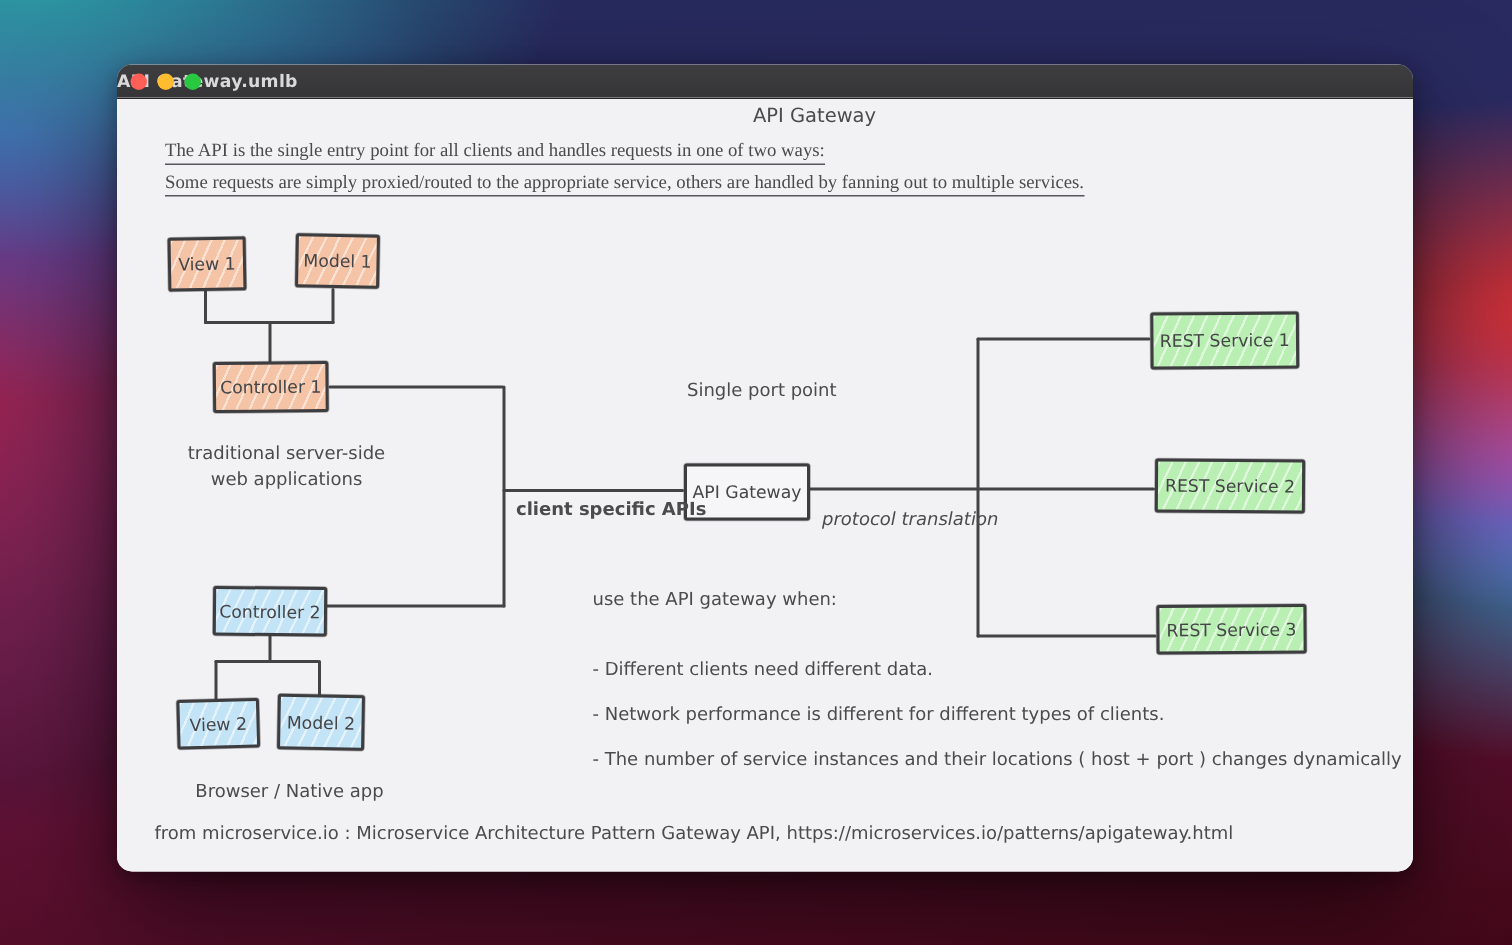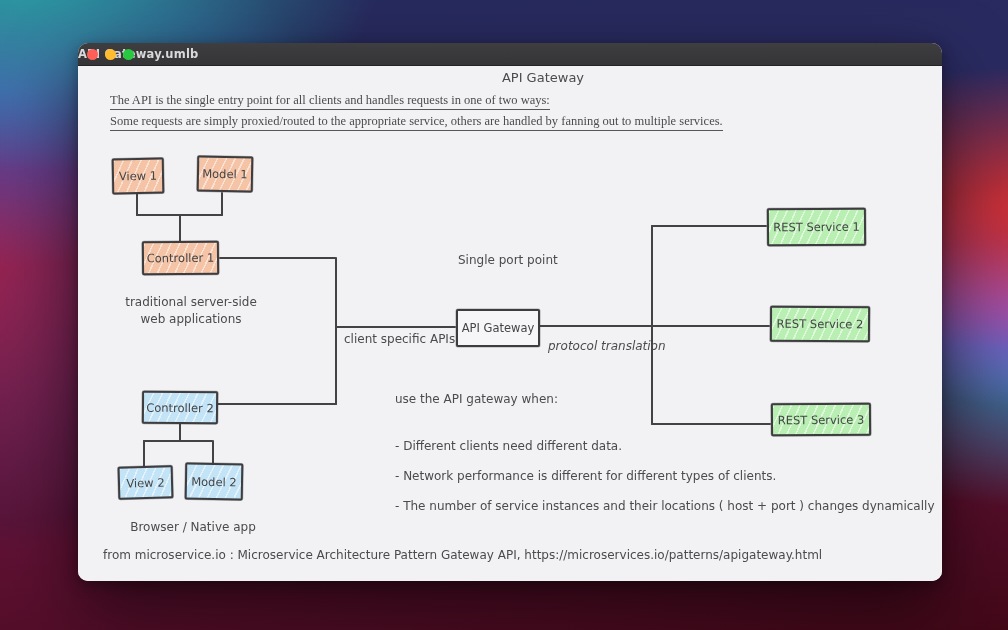--- a/index.html
+++ b/index.html
@@ -81,21 +81,21 @@
   .n-model2      { left: 107px; top: 420px; width: 58px;  height: 37px; transform: rotate(1deg); }
   .n-api         { left: 378px; top: 266px; width: 84px;  height: 38px; }
   .n-rest1       { left: 689px; top: 165px; width: 99px;  height: 38px; transform: rotate(-0.4deg); }
   .n-rest2       { left: 692px; top: 263px; width: 100px; height: 36px; transform: rotate(0.4deg); }
   .n-rest3       { left: 693px; top: 360px; width: 100px; height: 33px; transform: rotate(-0.4deg); }
 
   .lbl { position: absolute; font-size: 12px; white-space: nowrap; }
   .lbl-trad    { left: 38px;  top: 251px; width: 150px; text-align: center; white-space: normal; line-height: 17px; }
   .lbl-browser { left: 30px;  top: 477px; width: 170px; text-align: center; }
   .lbl-single  { left: 380px; top: 210px; }
-  .lbl-client  { left: 266px; top: 289px; }
+  .lbl-client  { left: 266px; top: 289px; font-weight: bold; }
   .lbl-proto   { left: 470px; top: 296px; font-style: italic; }
   .lbl-usewhen { left: 317px; top: 349px; }
   .bullet      { position: absolute; left: 317px; font-size: 12px; white-space: nowrap; }
   .b0 { top: 396px; } .b1 { top: 426px; } .b2 { top: 456px; }
   .footer-note { position: absolute; left: 25px; top: 505px; font-size: 12px; white-space: nowrap; }
 
   .line { position: absolute; background: #434346; border-radius: 2px; }
 </style>
 </head>
 <body>

